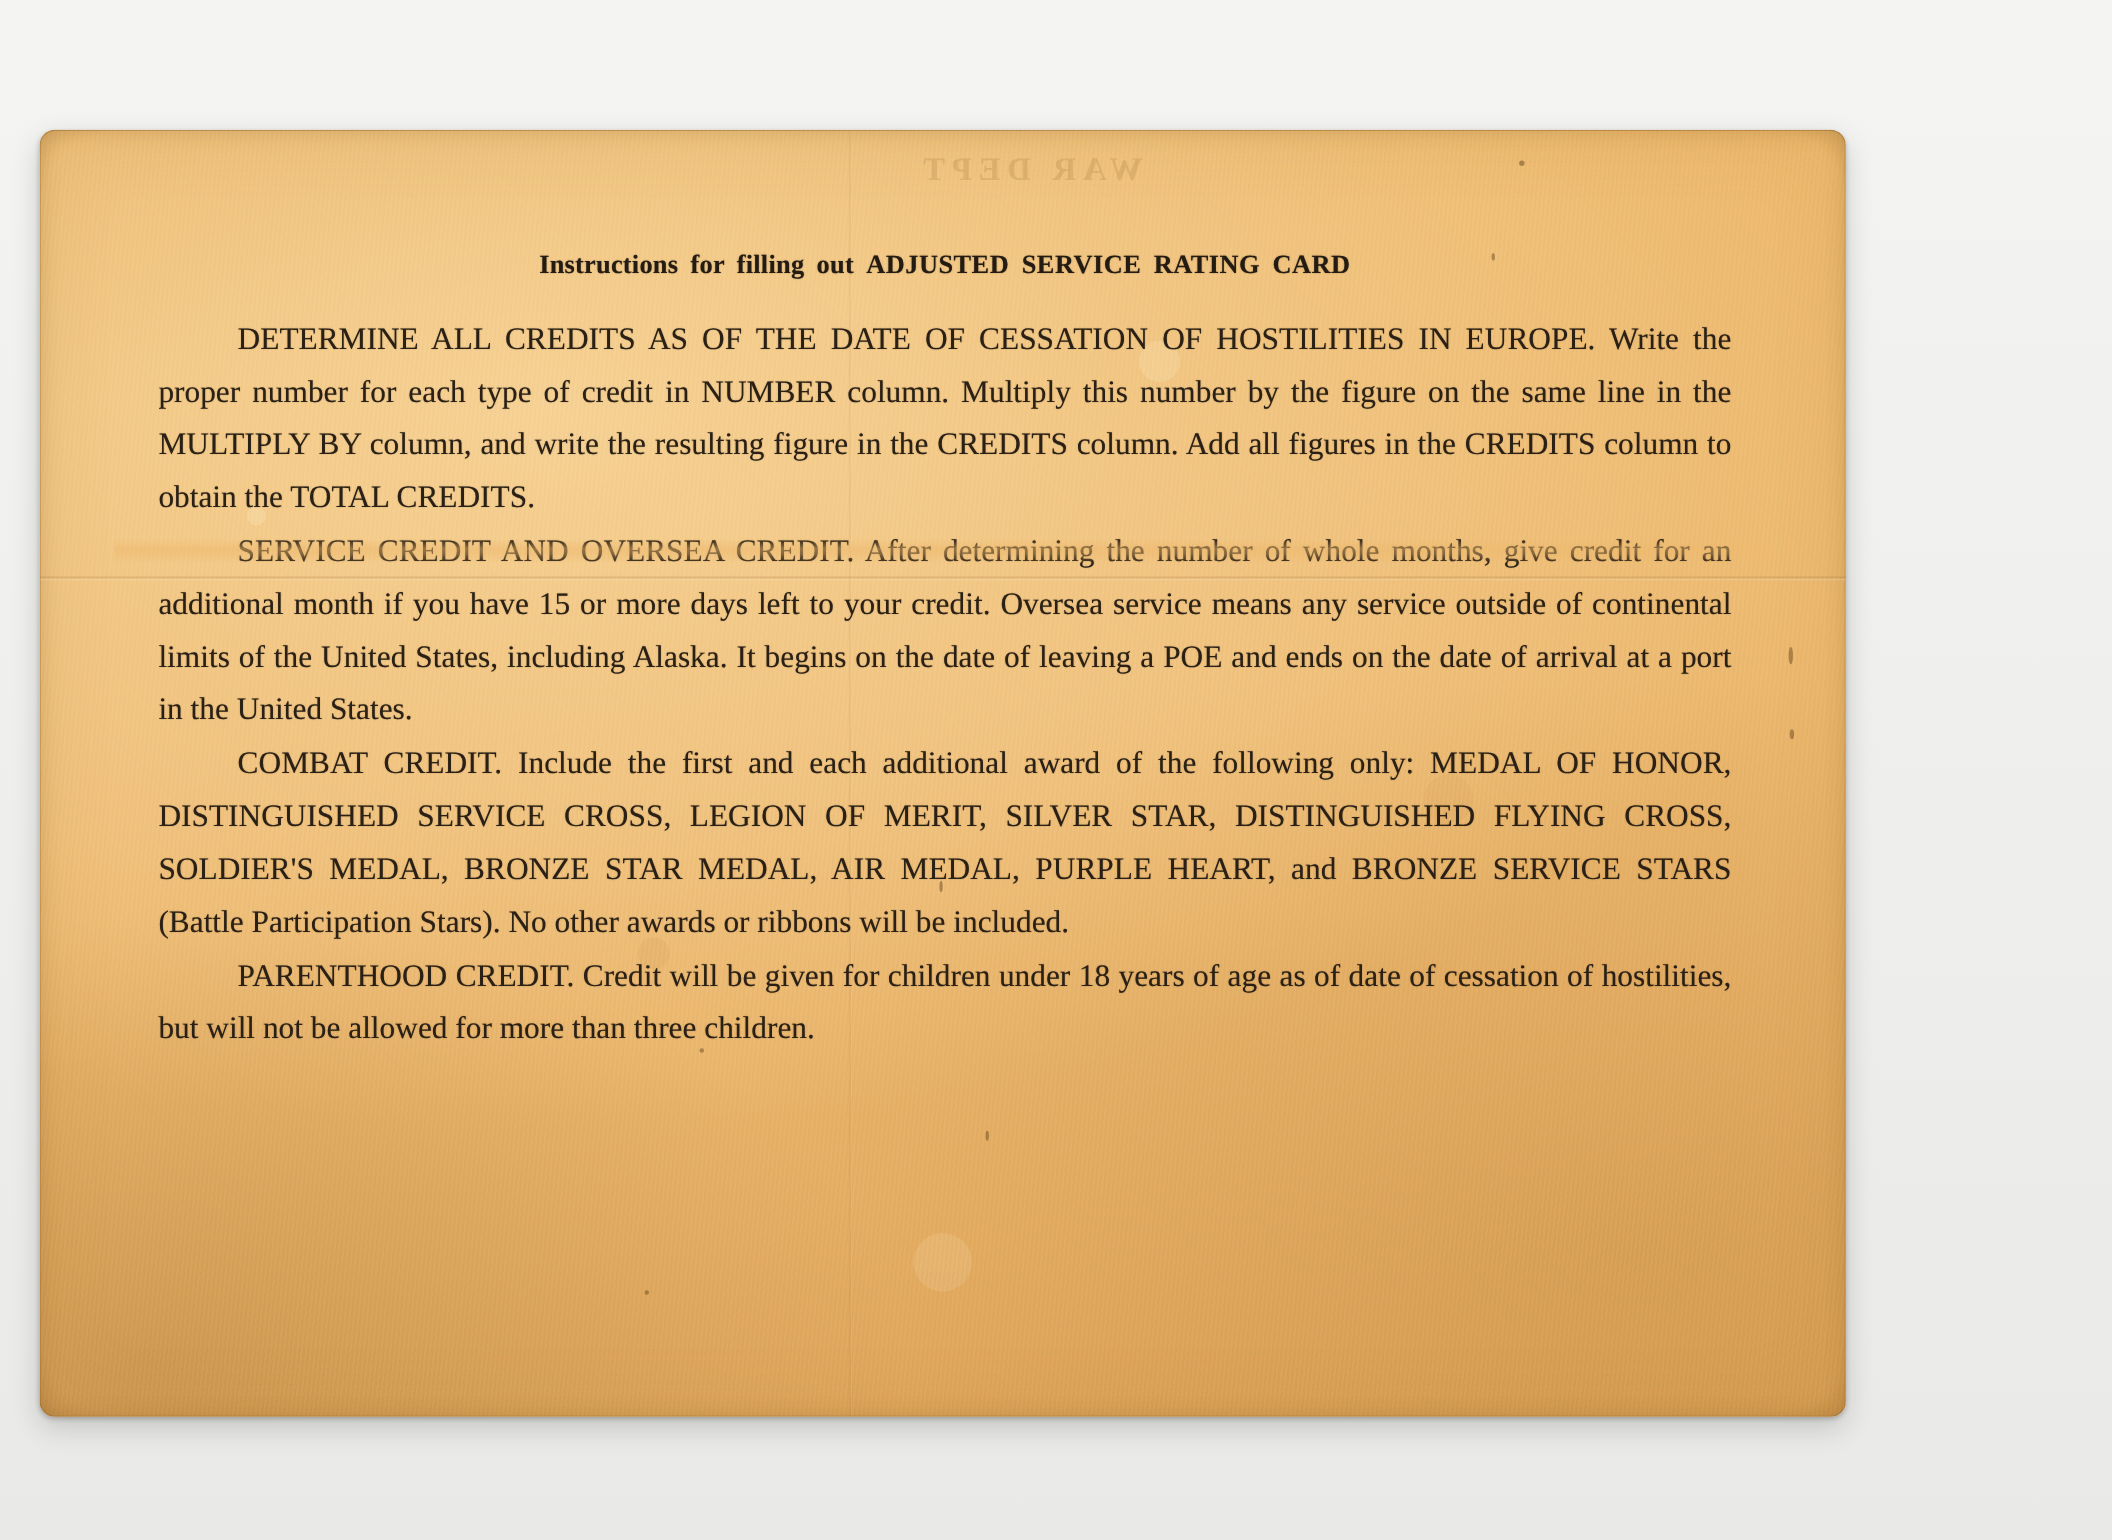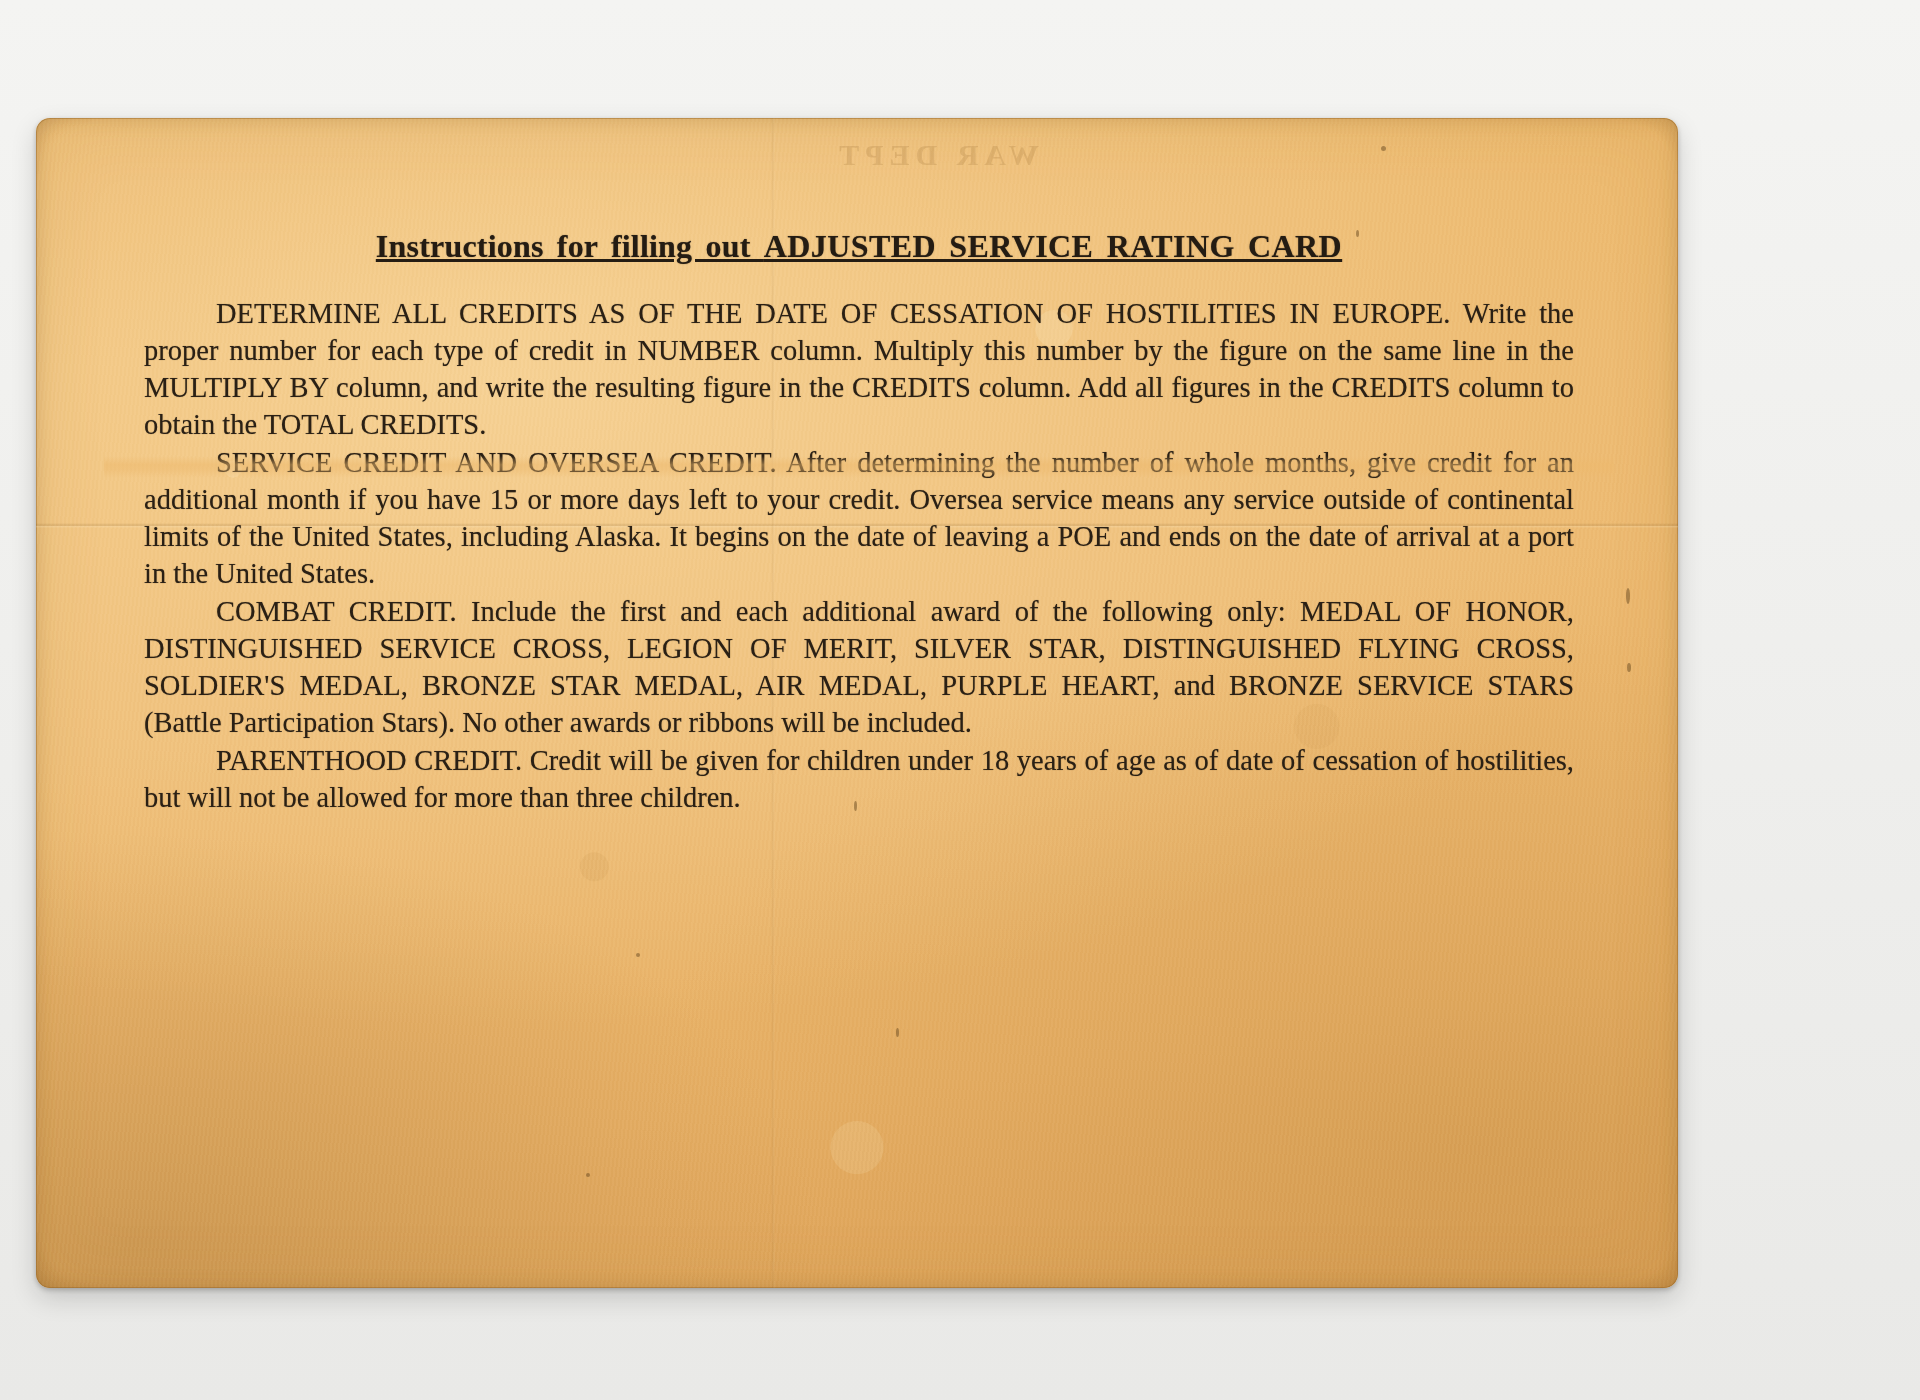--- a/index.html
+++ b/index.html
@@ -135,35 +135,34 @@
   
   #text-block {
     position: absolute;
     left: 108px;
     top: 110px;
     width: 1430px;
     color: #2a2118;
   }
 
   #doc-title {
-    font-size: 32px;
+    font-size: 24px;
     font-weight: bold;
     text-align: center;
     letter-spacing: 0.4px;
     word-spacing: 5px;
     margin: 0 0 30px 0;
     color: #241c13;
     text-shadow: 0 0 1.2px rgba(40,30,18,0.55);
-    text-decoration: underline;
   }
   #doc-title .title-lead { letter-spacing: 0.2px; }
 
   .para {
     font-size: 28.5px;
-    line-height: 37px;
+    line-height: 48px;
     text-align: justify;
     text-justify: inter-word;
     margin: 0 0 1px 0;
     text-indent: 72px;
     color: #2a2015;
     text-shadow: 0 0 1.1px rgba(40,30,18,0.45);
     hyphens: none;
   }
   .para:last-child { margin-bottom: 16px; }
 

